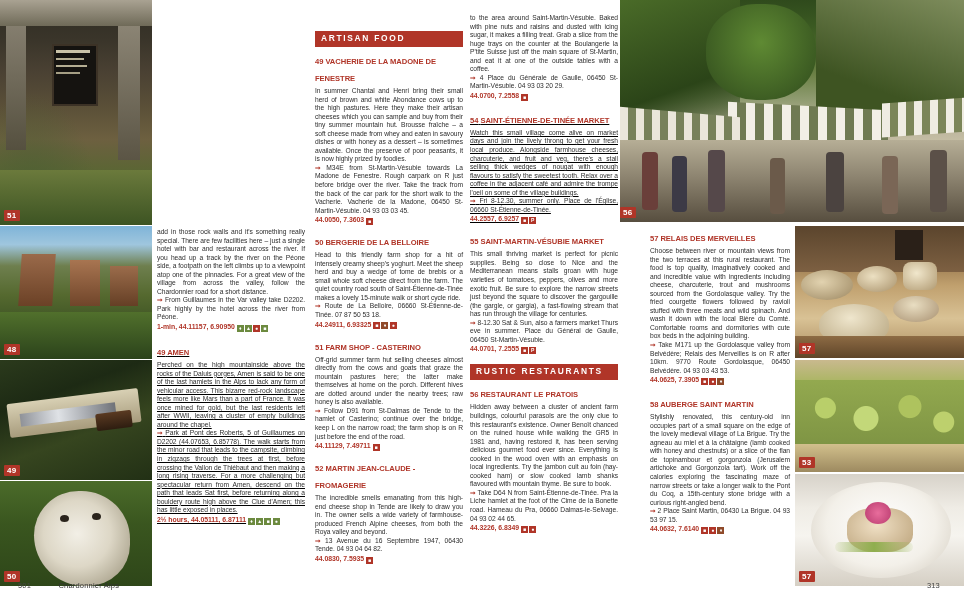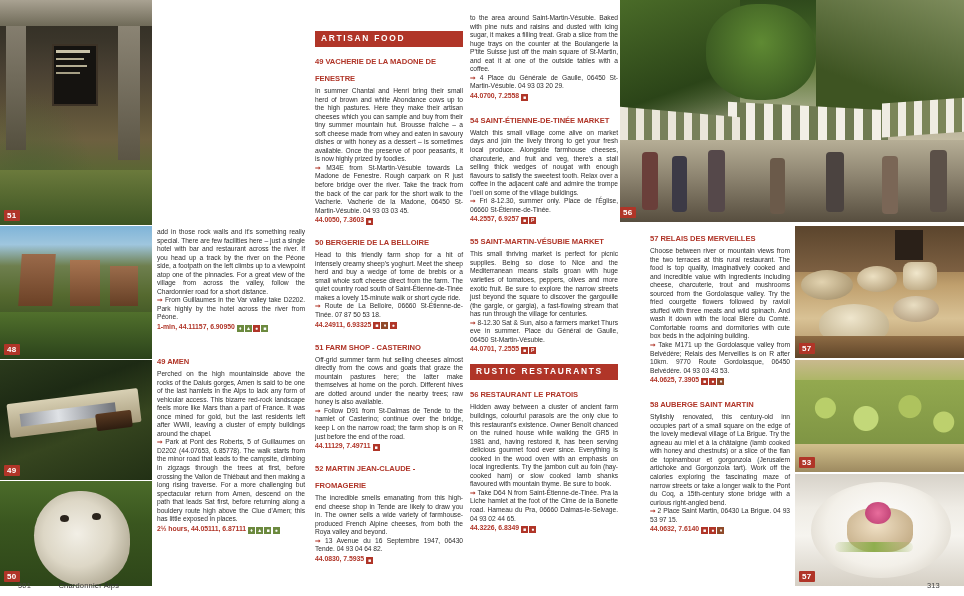--- a/index.html
+++ b/index.html
@@ -120,21 +120,21 @@
   <div class="col" style="left:157px;top:228px;">
     <p class="body">add in those rock walls and it's something really special. There are few facilities here – just a single hotel with bar and restaurant across the river. If you head up a track by the river on the Péone side, a footpath on the left climbs up to a viewpoint atop one of the pinnacles. For a great view of the village from across the valley, follow the Chardonnier road for a short distance.</p>
     <p class="dir">
       <span class="arrow">➞</span>
       <span>From Guillaumes in the Var valley take D2202. Park highly by the hotel across the river from Péone.</span>
     </p>
     <p class="coords">
       <span>1-min, 44.11157, 6.90950</span><span class="chips"><span class="chip g">♦</span><span class="chip g">▲</span><span class="chip">●</span><span class="chip g">■</span></span>
     </p>
 
-    <div class="entry" style="margin-top:21px;">
+    <div class="entry" style="margin-top:12px;text-decoration:underline;">
       <p class="hdr">
         <span class="num">49</span>
         <span>AMEN</span>
       </p>
       <p class="body">Perched on the high mountainside above the rocks of the Daluis gorges, Amen is said to be one of the last hamlets in the Alps to lack any form of vehicular access. This bizarre red-rock landscape feels more like Mars than a part of France. It was once mined for gold, but the last residents left after WWII, leaving a cluster of empty buildings around the chapel.</p>
       <p class="dir">
         <span class="arrow">➞</span>
         <span>Park at Pont des Roberts, 5 of Guillaumes on D2202 (44.07653, 6.85778). The walk starts from the minor road that leads to the campsite, climbing in zigzags through the trees at first, before crossing the Vallon de Thiébaut and then making a long rising traverse. For a more challenging but spectacular return from Amen, descend on the path that leads Sat first, before returning along a bouldery route high above the Clue d'Amen; this has little exposed in places.</span>
       </p>
       <p class="coords">
@@ -211,21 +211,21 @@
   <div class="col" style="left:470px;top:14px;">
     <p class="body">to the area around Saint-Martin-Vésubie. Baked with pine nuts and raisins and dusted with icing sugar, it makes a filling treat. Grab a slice from the huge trays on the counter at the Boulangerie la P'tite Suisse just off the main square of St-Martin, and eat it at one of the outside tables with a coffee.</p>
     <p class="dir">
       <span class="arrow">➞</span>
       <span>4 Place du Générale de Gaulle, 06450 St-Martin-Vésubie. 04 93 03 20 29.</span>
     </p>
     <p class="coords">
       <span>44.0700, 7.2558</span><span class="chips"><span class="chip">■</span></span>
     </p>
 
-    <div class="entry" style="margin-top:11px;">
+    <div class="entry" style="margin-top:11px;text-decoration:underline;">
       <p class="hdr">
         <span class="num">54</span>
         <span>SAINT-ÉTIENNE-DE-TINÉE MARKET</span>
       </p>
       <p class="body">Watch this small village come alive on market days and join the lively throng to get your fresh local produce. Alongside farmhouse cheeses, charcuterie, and fruit and veg, there's a stall selling thick wedges of nougat with enough flavours to satisfy the sweetest tooth. Relax over a coffee in the adjacent café and admire the trompe l'oeil on some of the village buildings.</p>
       <p class="dir">
         <span class="arrow">➞</span>
         <span>Fri 8-12.30, summer only. Place de l'Église, 06660 St-Étienne-de-Tinée.</span>
       </p>
       <p class="coords">

